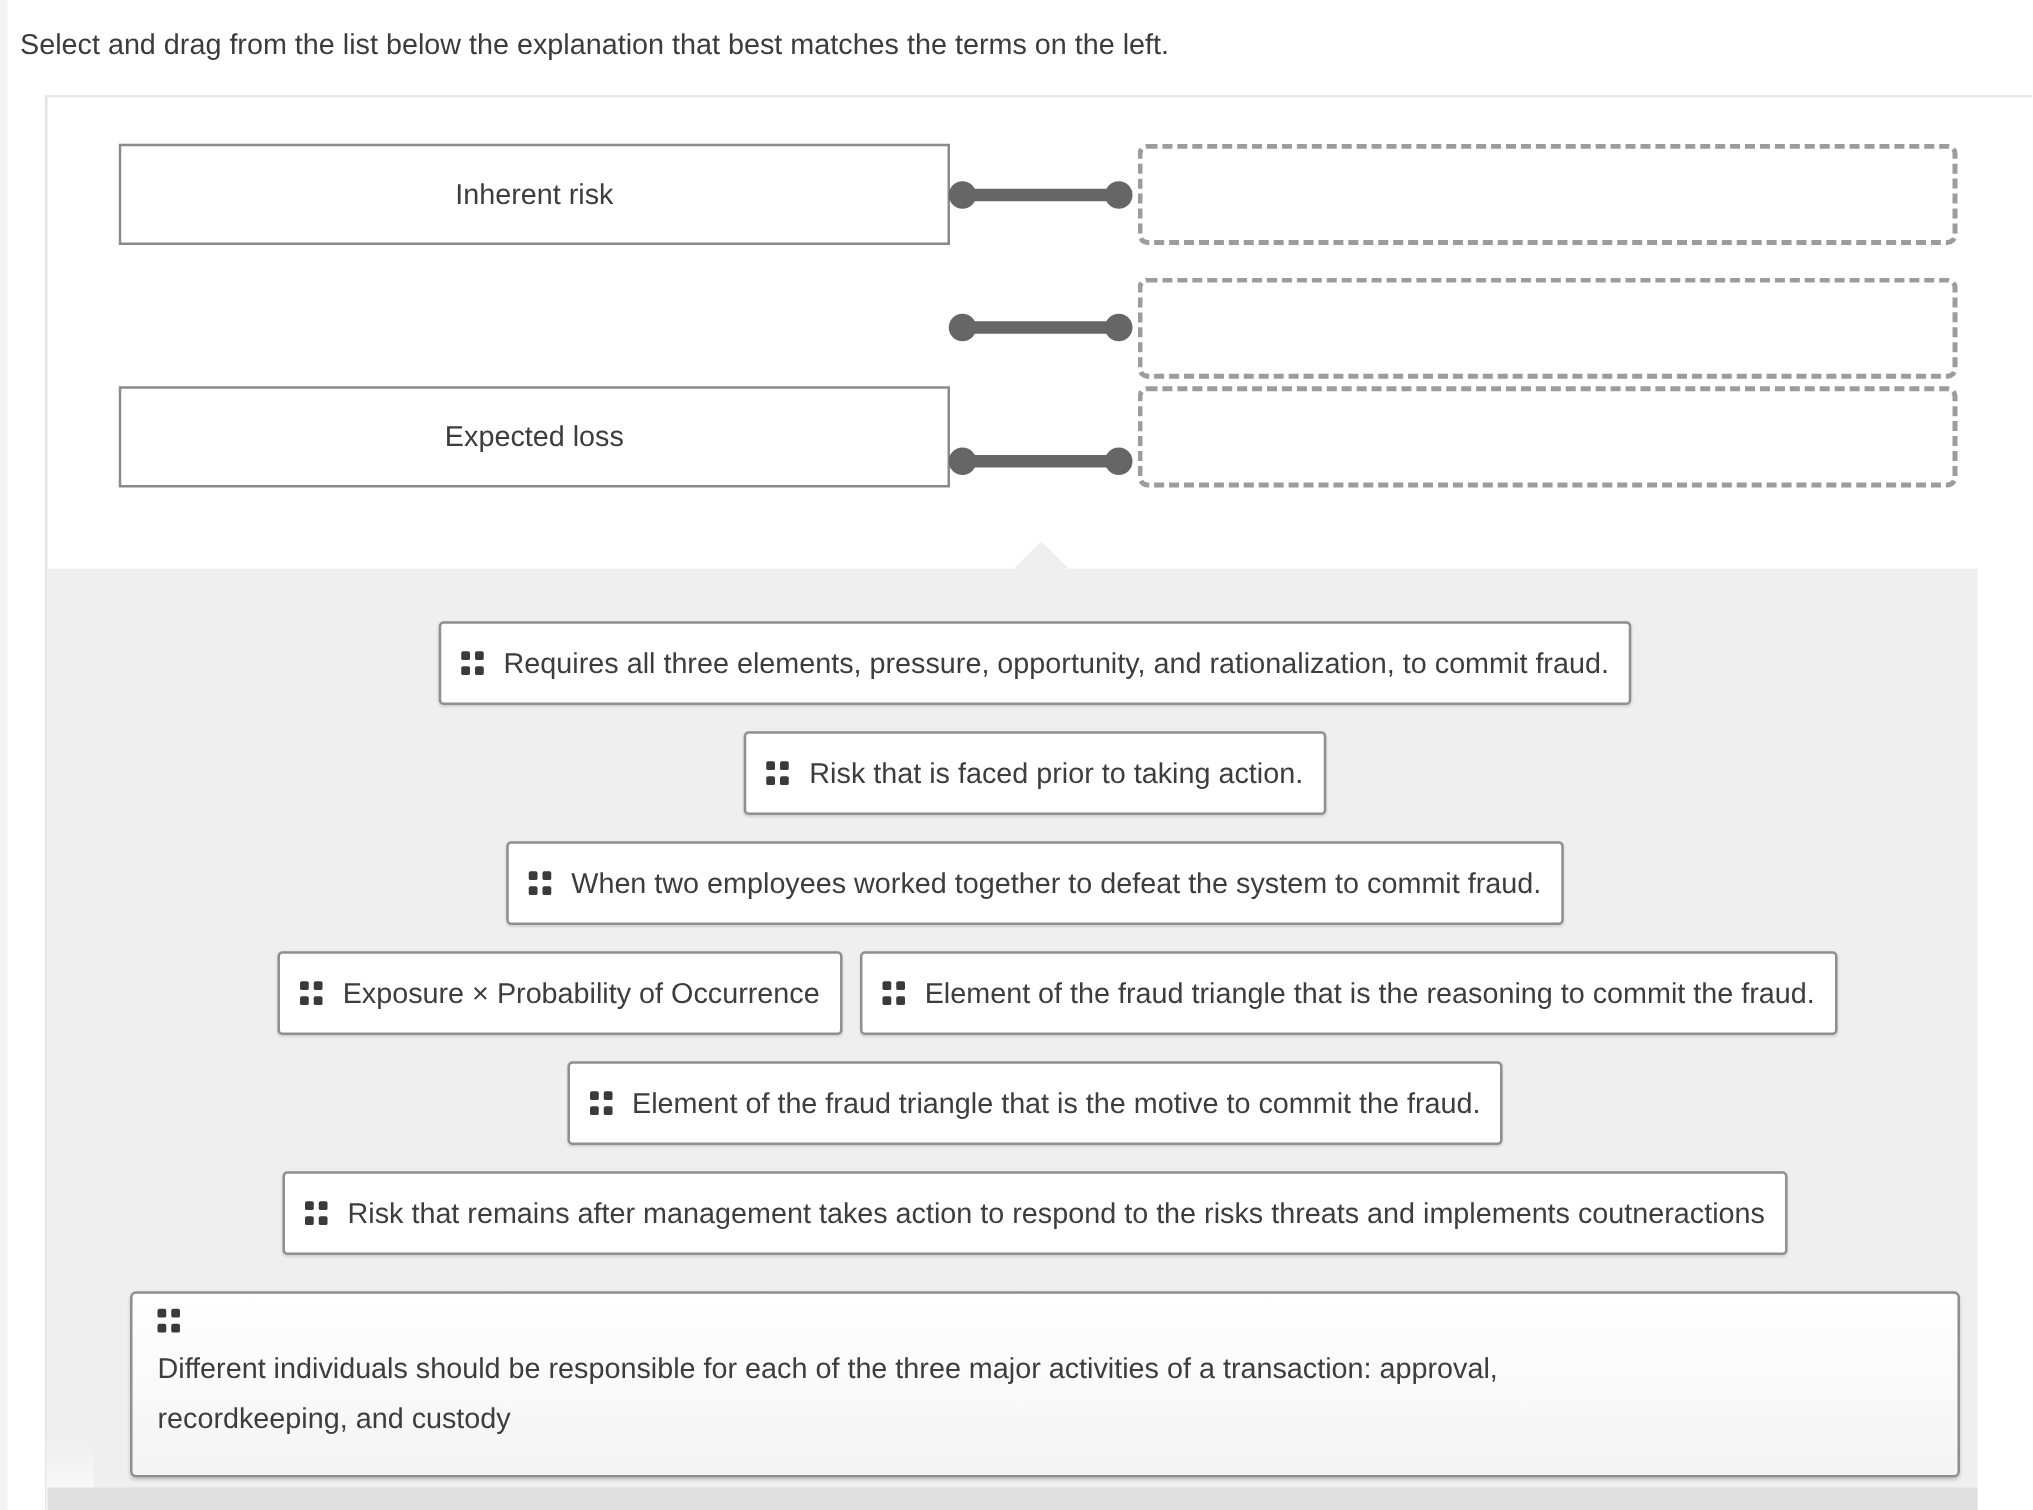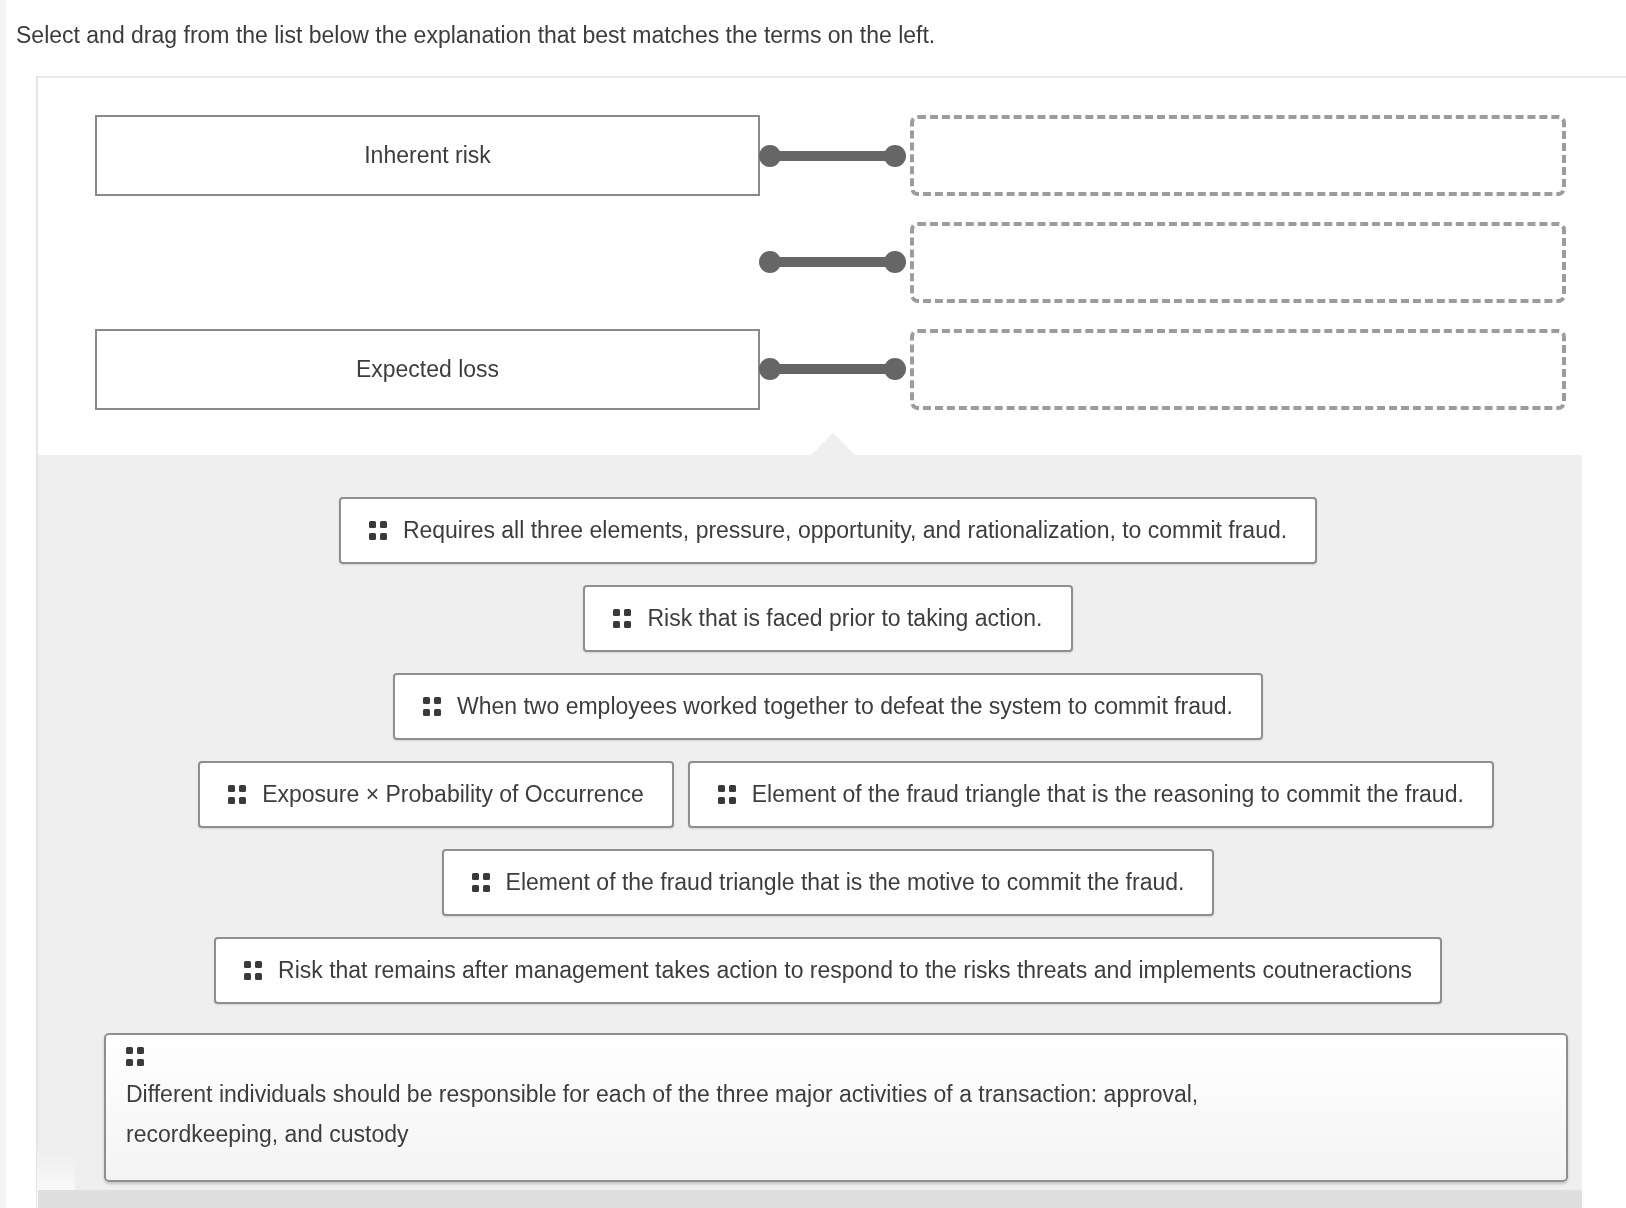--- a/index.html
+++ b/index.html
@@ -13,21 +13,21 @@
     position:absolute;left:36px;top:76px;width:1590px;height:1132px;
     background:#fff;border-top:2px solid #e9e9e9;border-left:2px solid #e4e4e4;
     box-sizing:border-box;
   }
   
   .term-box{
     position:absolute;left:95px;width:665px;height:81px;box-sizing:border-box;
     background:#fff;border:2px solid #8a8a8a;display:flex;align-items:center;justify-content:center;
     font-size:23px;color:#3d3d3d;text-align:right;
   }
-  .r0{top:115px}.r1{top:222px}.r2{top:329px}
+  .r0{top:115px}.r1{top:222px}.r2{top:309px}
   
   .connector{position:absolute;left:759px;width:147px;height:22px;}
   .c0{top:145px}.c1{top:251px}.c2{top:358px}
   .connector .bar{position:absolute;left:11px;right:11px;top:6px;height:10px;background:#666;}
   .connector .dot{position:absolute;top:0;width:22px;height:22px;border-radius:50%;background:#666;}
   .connector .dot.left{left:0}.connector .dot.right{right:0}
   
   .drop-zone{
     position:absolute;left:910px;width:656px;height:81px;box-sizing:border-box;
     border:4px dashed #9c9c9c;border-radius:8px;background:#fff;
@@ -40,21 +40,21 @@
     border-bottom:22px solid #efefef;
   }
   
   .options{
     position:absolute;left:40px;top:497px;width:1576px;
     display:flex;flex-direction:column;align-items:center;gap:21px;
   }
   .option-row{display:flex;gap:14px;justify-content:center;margin-left:36px;}
   .option-box{
     box-sizing:border-box;background:#fff;border:2px solid #8f8f8f;border-radius:4px;
-    display:flex;align-items:center;gap:16px;padding:19px 28px;
+    display:flex;align-items:center;gap:16px;padding:19px 16px;
     font-size:23px;line-height:25px;color:#3d3d3d;white-space:nowrap;
     box-shadow:0 1px 2px rgba(0,0,0,0.12);cursor:grab;
   }
   .drag-handle{
     display:grid;grid-template-columns:7px 7px;grid-template-rows:7px 7px;
     gap:5px 4px;flex:0 0 auto;
   }
   .drag-handle i{display:block;width:7px;height:7px;background:#3a3a3a;border-radius:1.5px;}
   
   .big-box{

